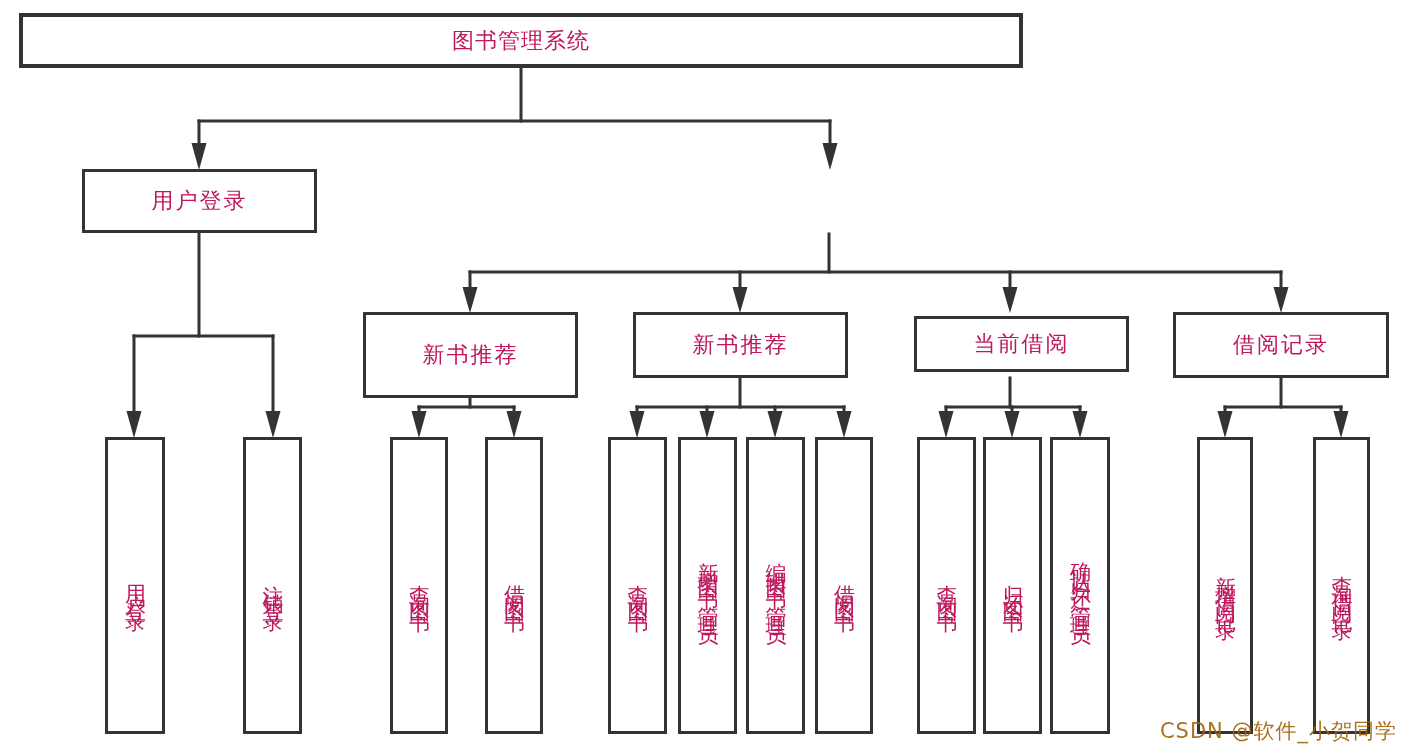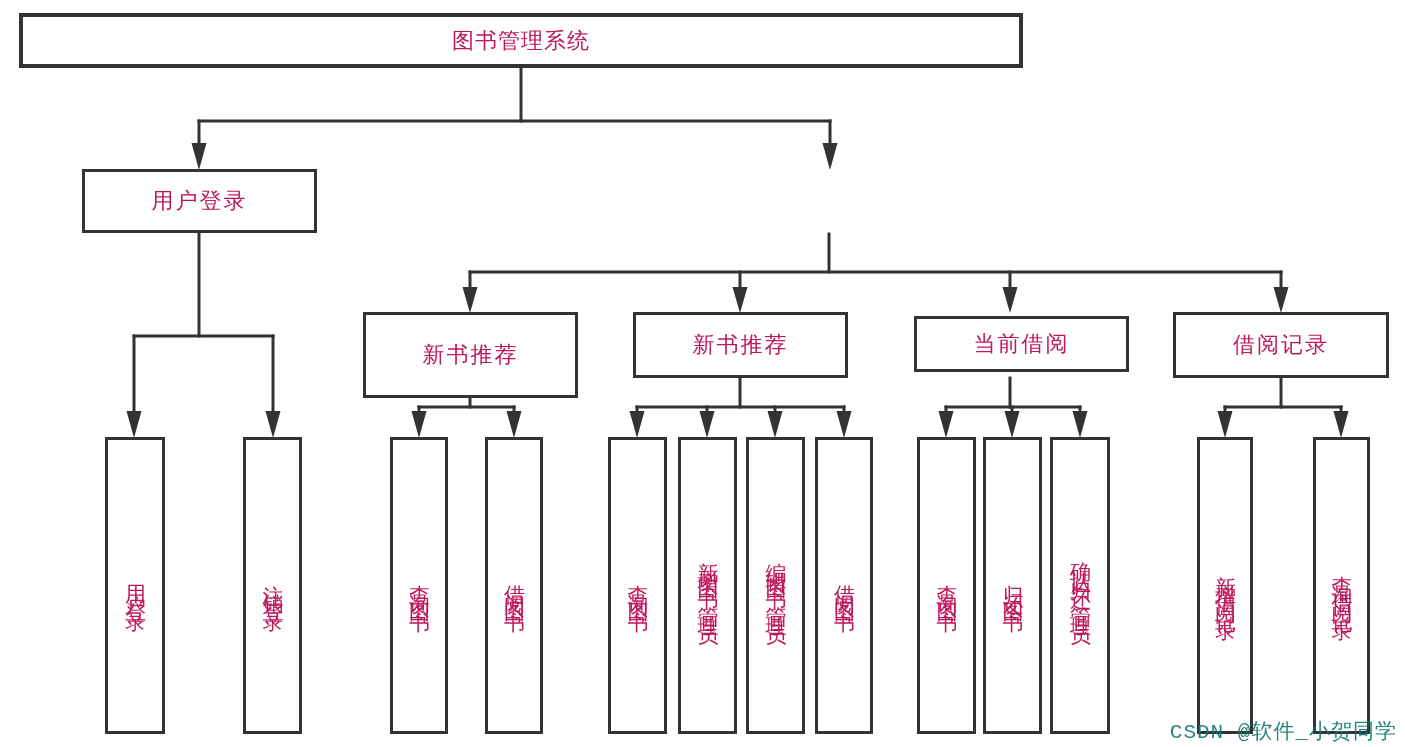--- a/index.html
+++ b/index.html
@@ -29,26 +29,25 @@
   .leaf .vtext {
     writing-mode: vertical-rl;
     line-height: 1;
     letter-spacing: 9px;
     white-space: nowrap;
   }
   #watermark {
     position: absolute;
     right: 8px;
     bottom: 2px;
-    color: #0f766e;
+    color: #a16207;
     font-size: 21px;
     letter-spacing: 1px;
     z-index: 10;
     opacity: 0.9;
-    font-family: Liberation Mono, monospace;
   }
   line { stroke: #333333; stroke-width: 3; stroke-linecap: square; }
   polygon { fill: #333333; }
 </style>
 </head>
 <body>
 
 <div id="canvas">
 
   <svg id="connectors" width="1405" height="747" viewBox="0 0 1405 747">

